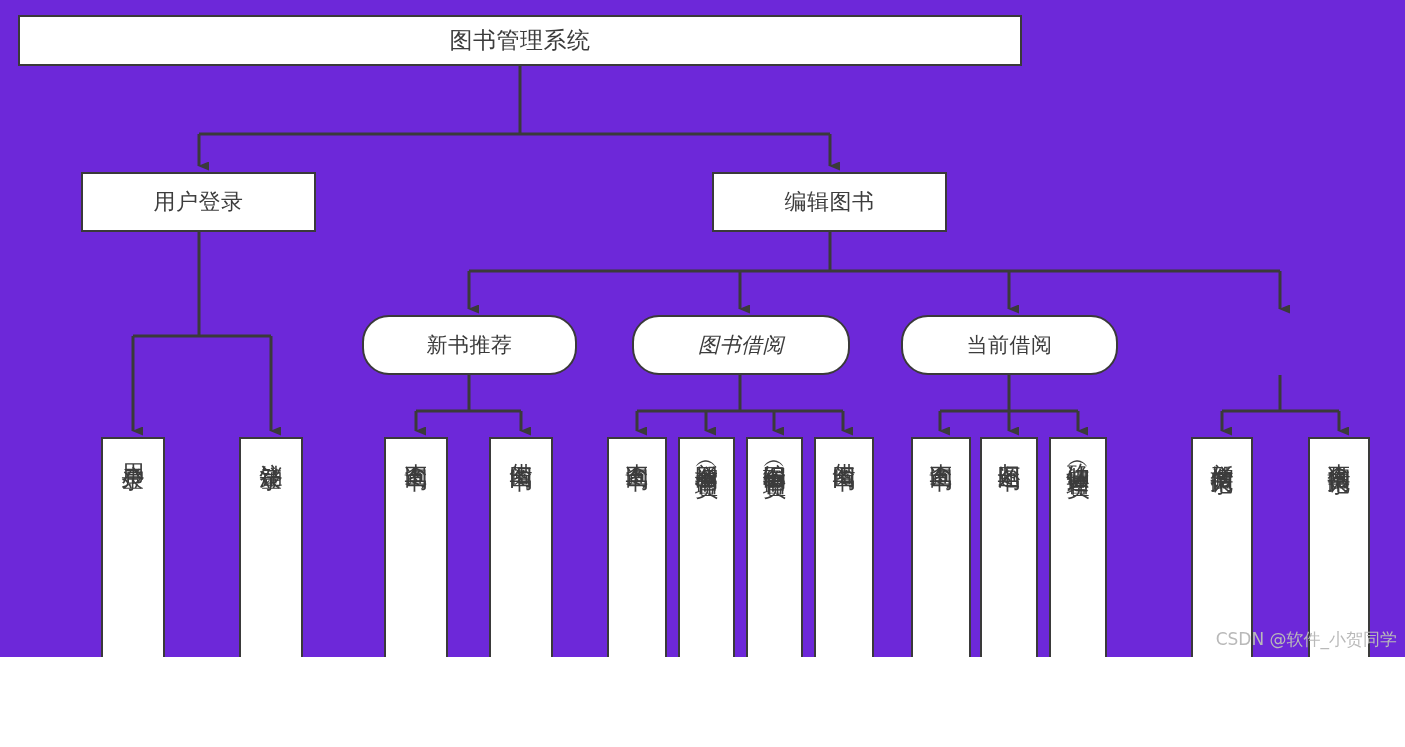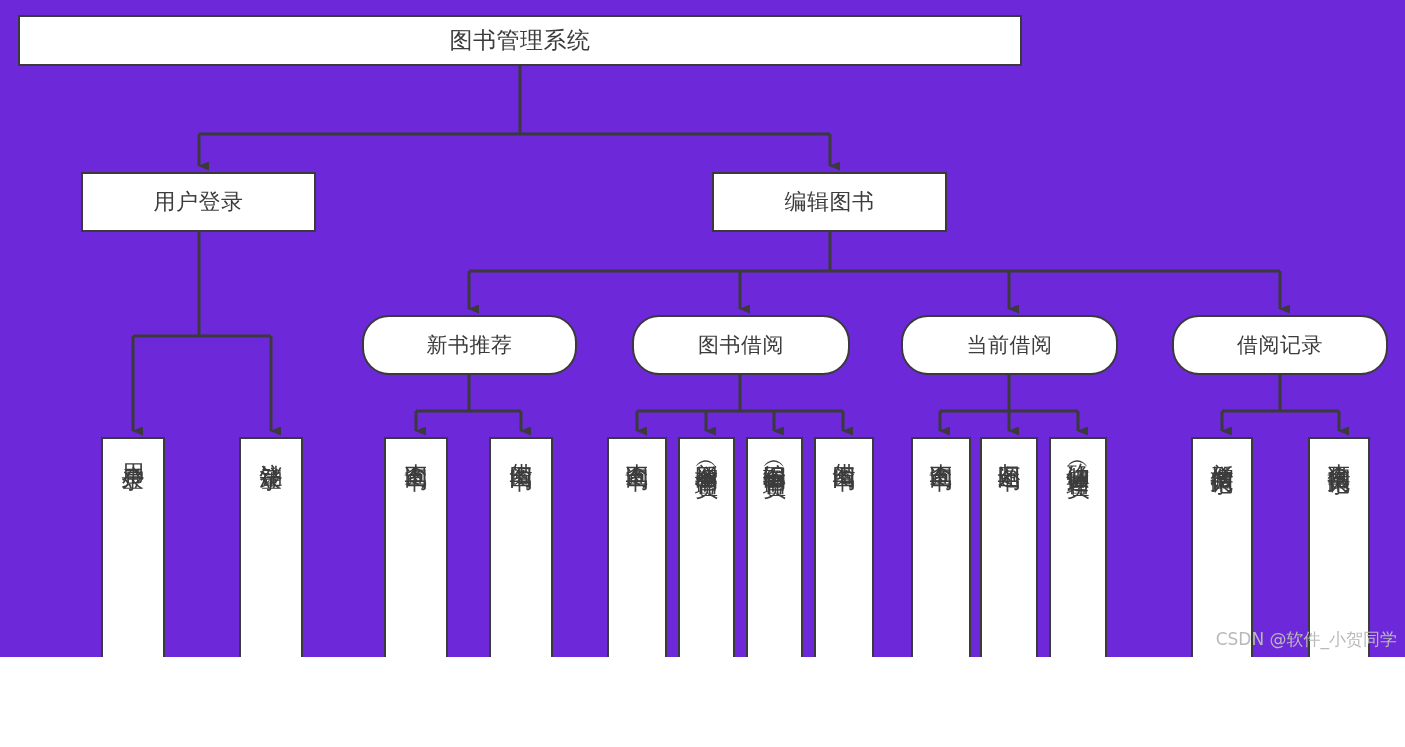--- a/index.html
+++ b/index.html
@@ -142,31 +142,28 @@
   </div>
 
   <div class="node level2" style="left:712px; top:172px; width:235px; height:60px;">
     <span class="label">编辑图书</span>
   </div>
 
   <div class="node level3" style="left:362px; top:315px; width:215px; height:60px;">
     <span class="label">新书推荐</span>
   </div>
 
-  <div class="node level3" style="left:632px; top:315px; width:218px; height:60px;">
+  <div class="node level3" style="left:632px; top:315px; width:218px; height:60px;font-style:italic;">
     <span class="label">图书借阅</span>
   </div>
 
   <div class="node level3" style="left:901px; top:315px; width:217px; height:60px;justify-content:center;">
     <span class="label">当前借阅</span>
   </div>
 
-  <div class="node level3" style="left:1172px; top:315px; width:216px; height:60px;">
-    <span class="label">借阅记录</span>
-  </div>
 
   <div class="node leaf" style="left:101px; top:437px; width:64px; height:297px;">
     <span class="label">用户登录</span>
   </div>
 
   <div class="node leaf" style="left:239px; top:437px; width:64px; height:297px;">
     <span class="label">注销登录</span>
   </div>
 
   <div class="node leaf" style="left:384px; top:437px; width:64px; height:297px;">

